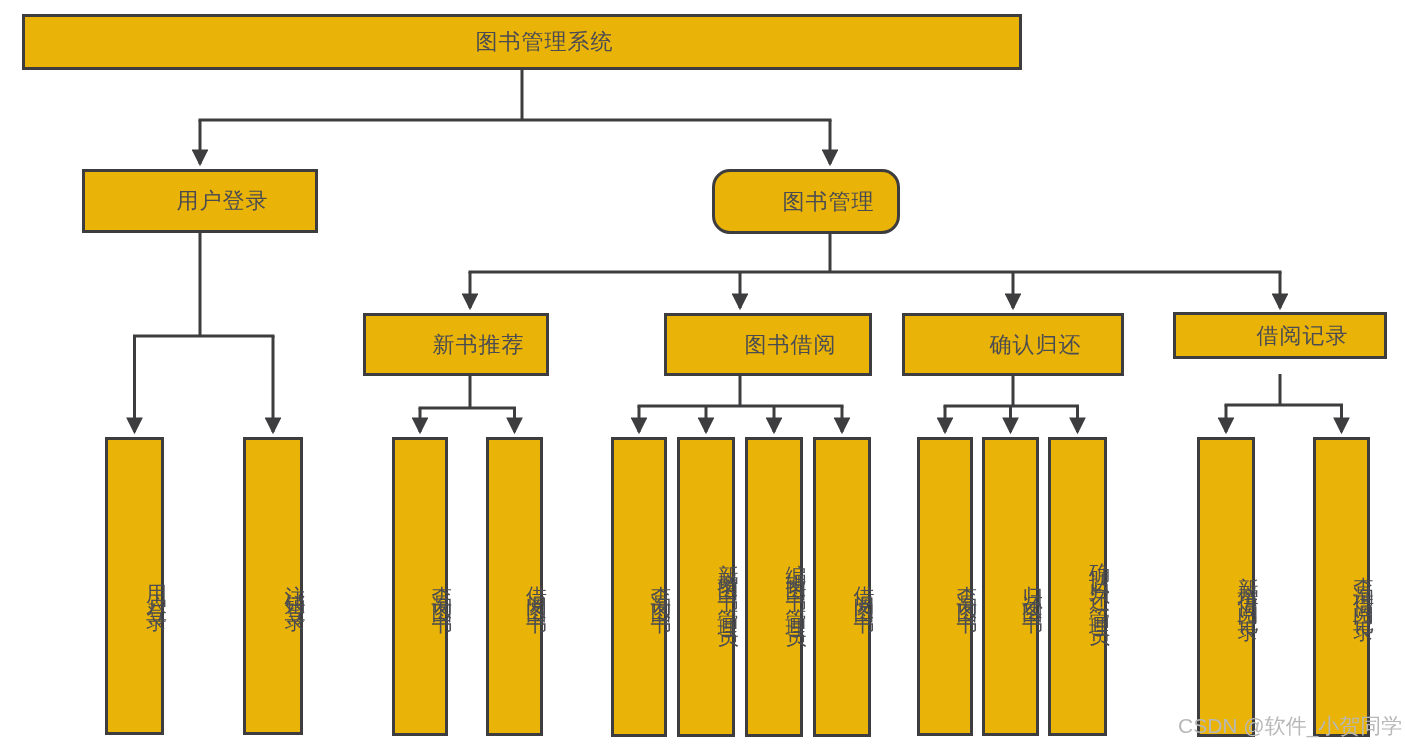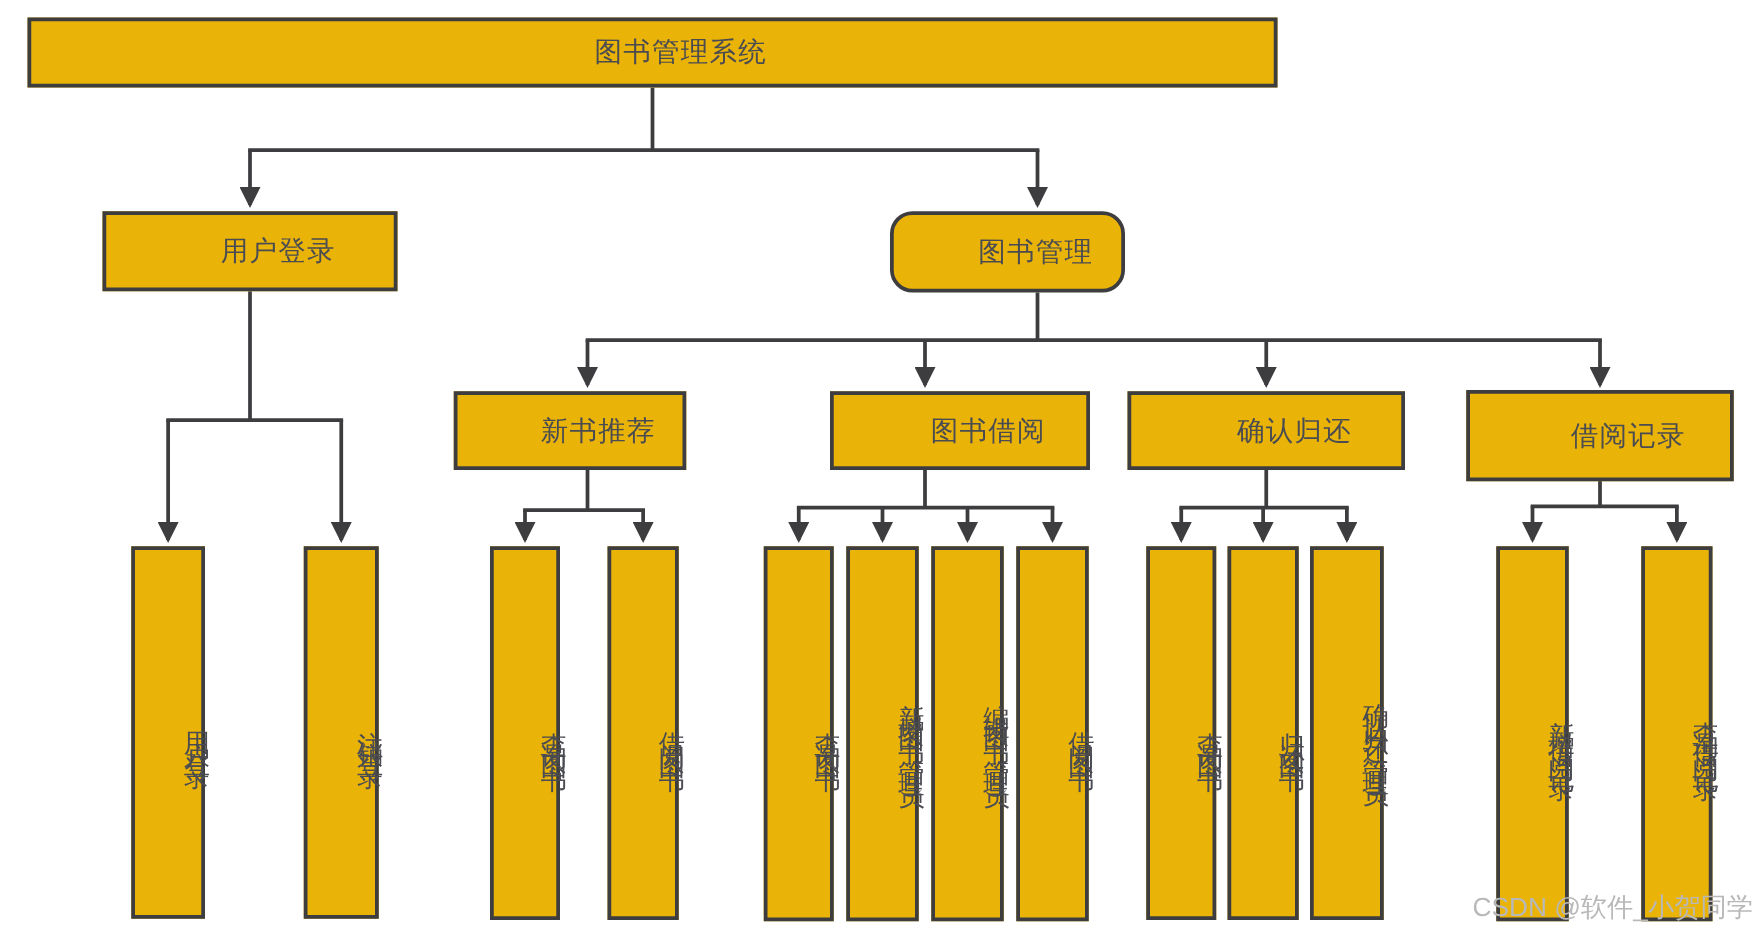--- a/index.html
+++ b/index.html
@@ -119,21 +119,21 @@
 
   <div class="node h-node" style="left:363px; top:313px; width:186px; height:63px;">
     <span>新书推荐</span>
   </div>
   <div class="node h-node" style="left:644px; top:313px; width:208px; height:63px;margin-left:20px;">
     <span>图书借阅</span>
   </div>
   <div class="node h-node" style="left:902px; top:313px; width:222px; height:63px;">
     <span>确认归还</span>
   </div>
-  <div class="node h-node" style="left:1173px; top:312px; width:214px; height:73px;">
+  <div class="node h-node" style="left:1173px; top:312px; width:214px; height:47px;">
     <span>借阅记录</span>
   </div>
 
   <div class="node v-node" style="left:105px; top:437px; width:59px; height:298px;">
     <span>用户登录</span>
   </div>
   <div class="node v-node" style="left:243px; top:437px; width:60px; height:298px;">
     <span>注销登录</span>
   </div>
 

